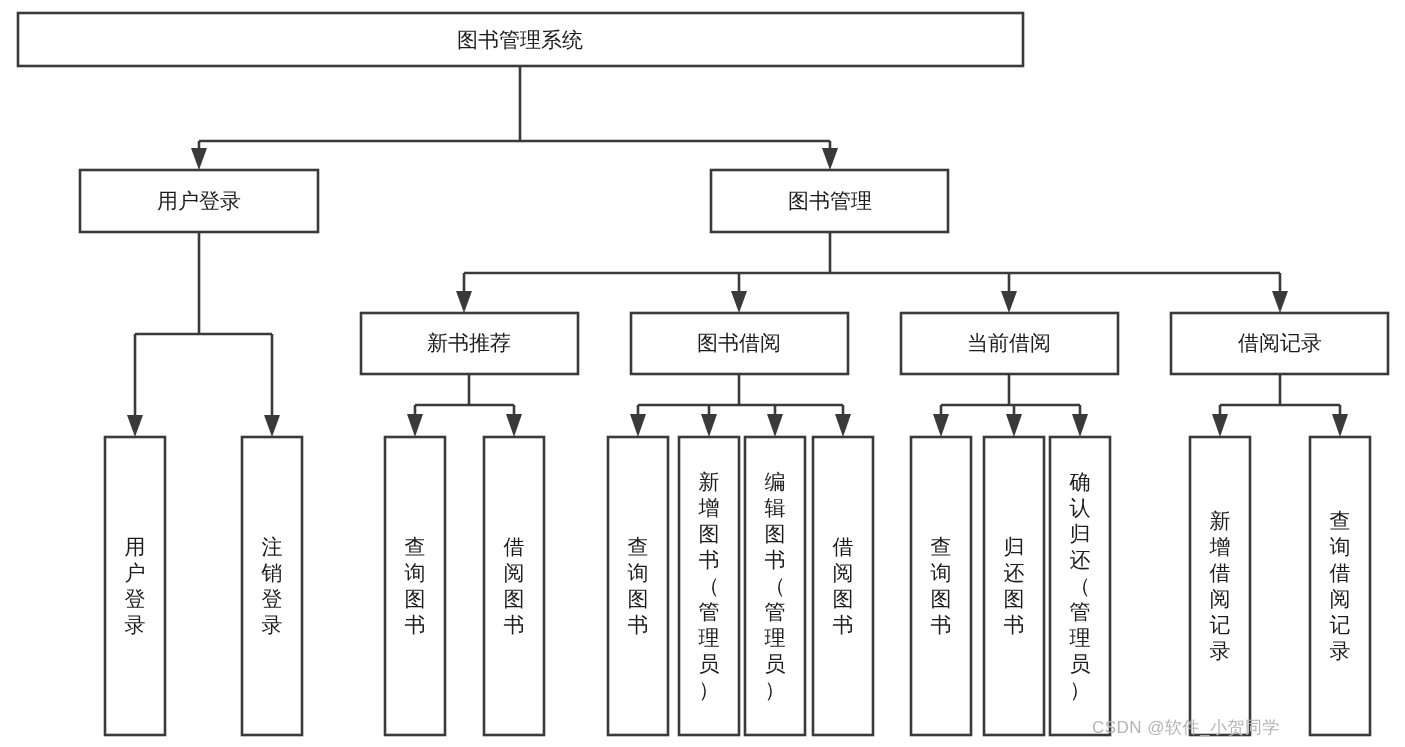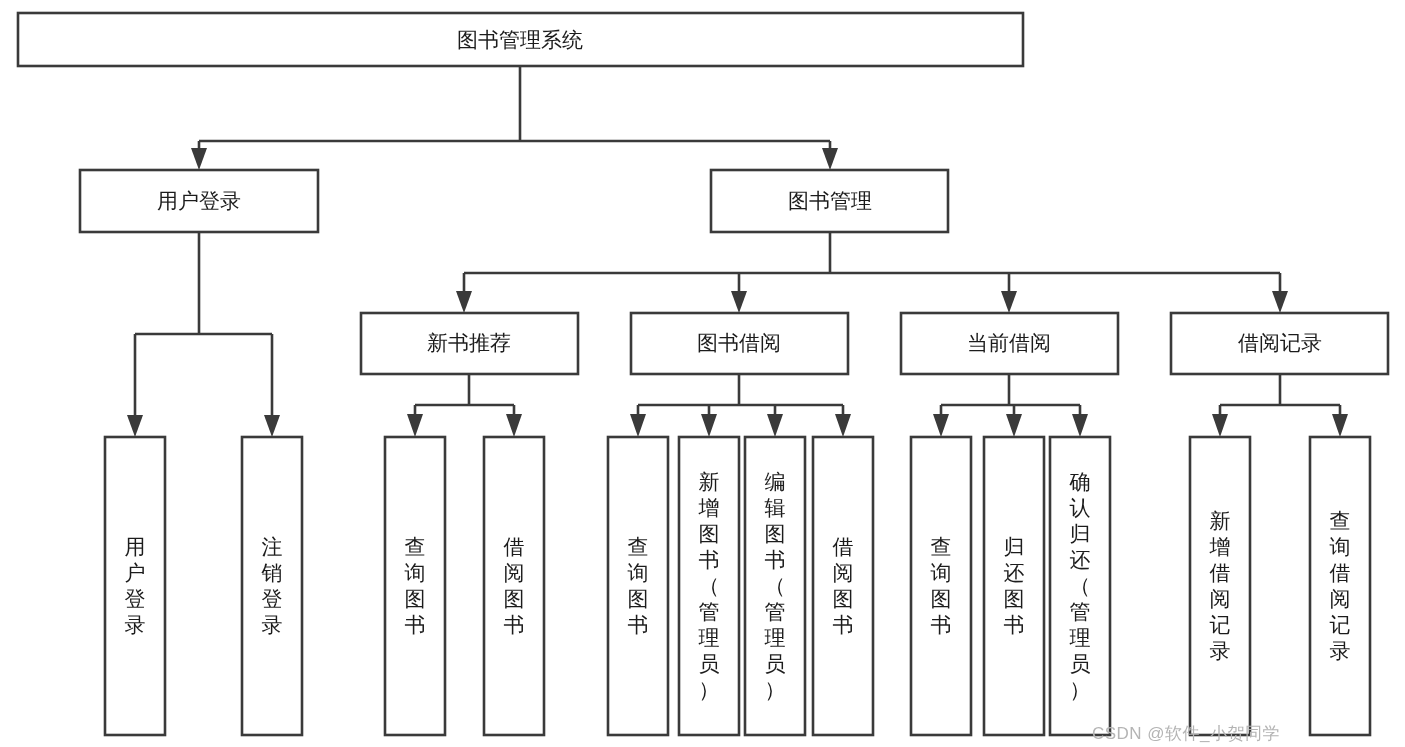--- a/index.html
+++ b/index.html
@@ -52,21 +52,21 @@
   }
   .node-label-v {
     font-family: "Liberation Sans", "DejaVu Sans", sans-serif;
     font-size: 21px;
     fill: #1c1c1c;
     text-anchor: middle;
   }
   .watermark-text {
     position: absolute;
     right: 14px;
-    bottom: 2px;
+    bottom: 8px;
     font-family: "Liberation Sans", "DejaVu Sans", sans-serif;
     font-size: 17px;
     color: #b4b4b4;
     white-space: nowrap;
     letter-spacing: 0.5px;
     pointer-events: none;
   }
 </style>
 </head>
 <body>

